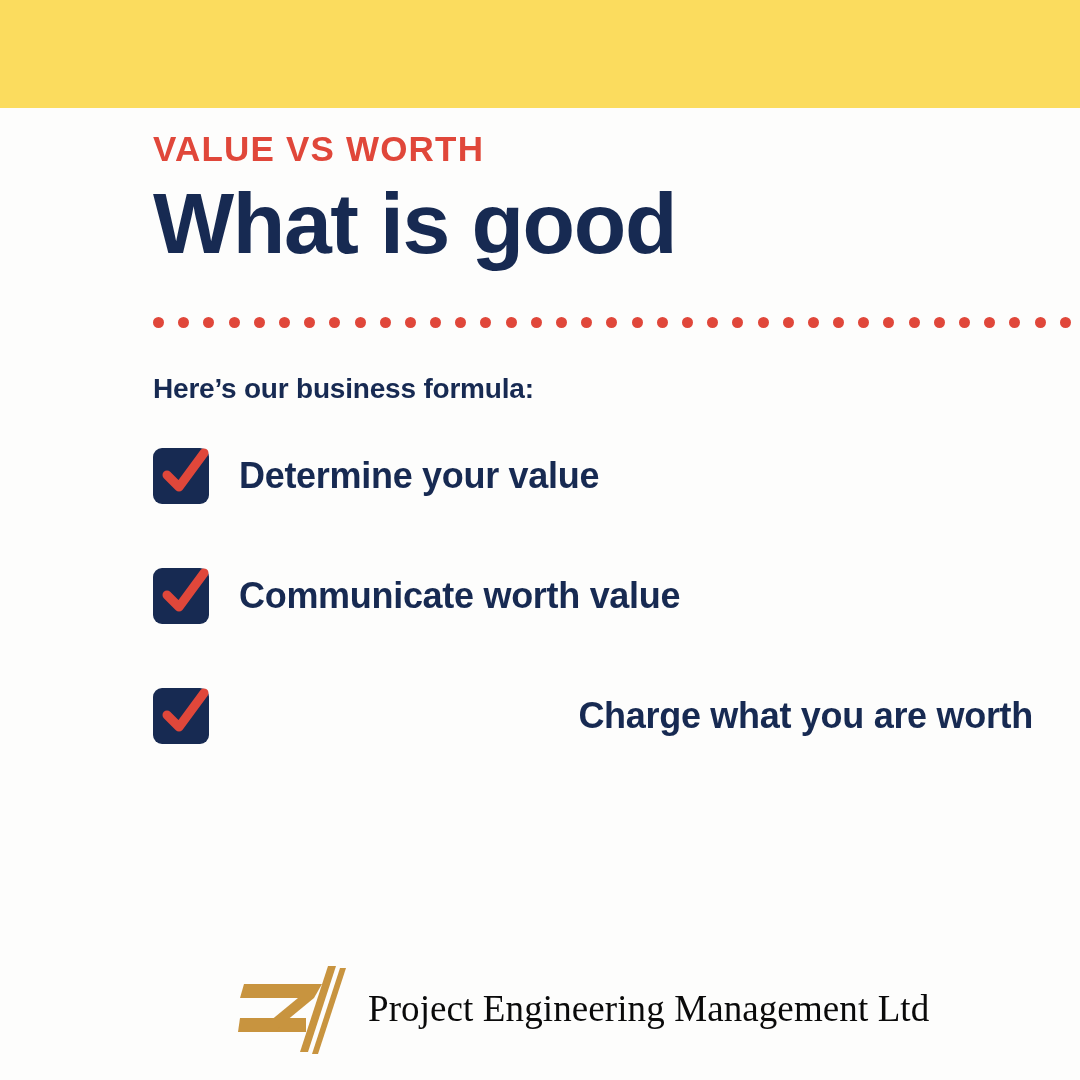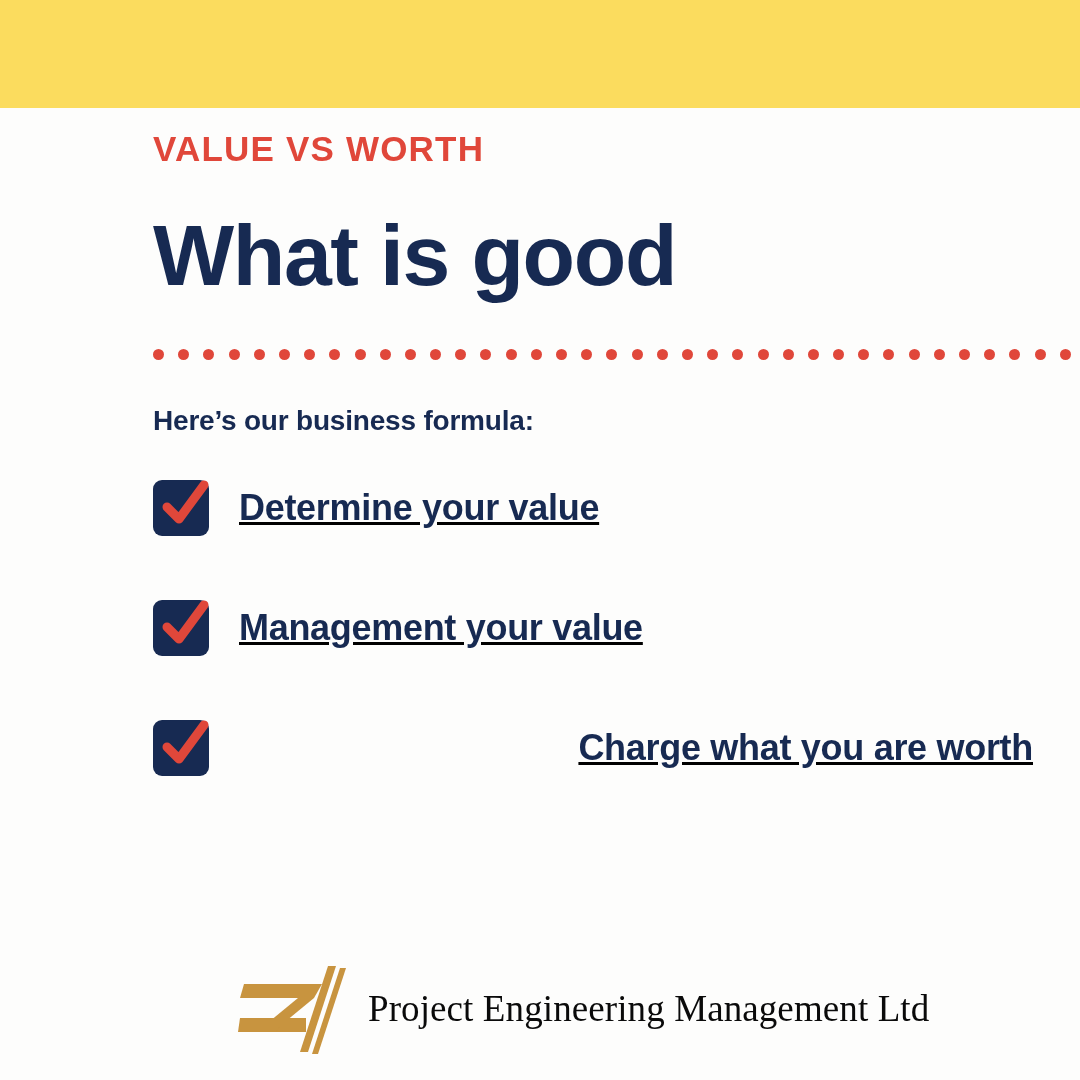--- a/index.html
+++ b/index.html
@@ -44,21 +44,21 @@
     margin-top: 23px;
     font-size: 35px;
     font-weight: bold;
     letter-spacing: 1.2px;
     color: #e0473a;
     line-height: 1.05;
     white-space: nowrap;
   }
 
   .headline {
-    margin-top: 44px;
+    margin-top: 12px;
     font-size: 86px;
     font-weight: bold;
     color: #172a52;
     line-height: 1.02;
     letter-spacing: -1.4px;
   }
   .headline .line {
     display: block;
     white-space: nowrap;
   }
@@ -86,21 +86,20 @@
     font-size: 28px;
     font-weight: bold;
     color: #172a52;
     letter-spacing: -0.2px;
     white-space: nowrap;
   }
 
   
   .checklist {
     margin-top: 42px;
-    text-decoration: underline;
   }
   .check-row {
     display: flex;
     align-items: center;
     height: 58px;
     margin-bottom: 62px;
   }
   .check-row:last-child { margin-bottom: 0; justify-content: space-between; }
 
   .checkbox {
@@ -216,21 +215,21 @@
             </svg>
           </span>
           <span class="check-label" style="color: rgb(23, 42, 82);">Determine your value</span>
         </div>
         <div class="check-row">
           <span class="checkbox" style="background: rgb(23, 42, 82);">
             <svg viewBox="0 0 56 56" aria-hidden="true">
               <path d="M11 30 L23 42 L48 8" fill="none" stroke="#e0473a" stroke-width="9" stroke-linecap="round" stroke-linejoin="round"></path>
             </svg>
           </span>
-          <span class="check-label" style="color: rgb(23, 42, 82);">Management your value</span>
+          <span class="check-label" style="color: rgb(23, 42, 82);">Communicate worth value</span>
         </div>
         <div class="check-row">
           <span class="checkbox" style="background: rgb(23, 42, 82);">
             <svg viewBox="0 0 56 56" aria-hidden="true">
               <path d="M11 30 L23 42 L48 8" fill="none" stroke="#e0473a" stroke-width="9" stroke-linecap="round" stroke-linejoin="round"></path>
             </svg>
           </span>
           <span class="check-label" style="color: rgb(23, 42, 82);">Charge what you are worth</span>
         </div>
       </div>

